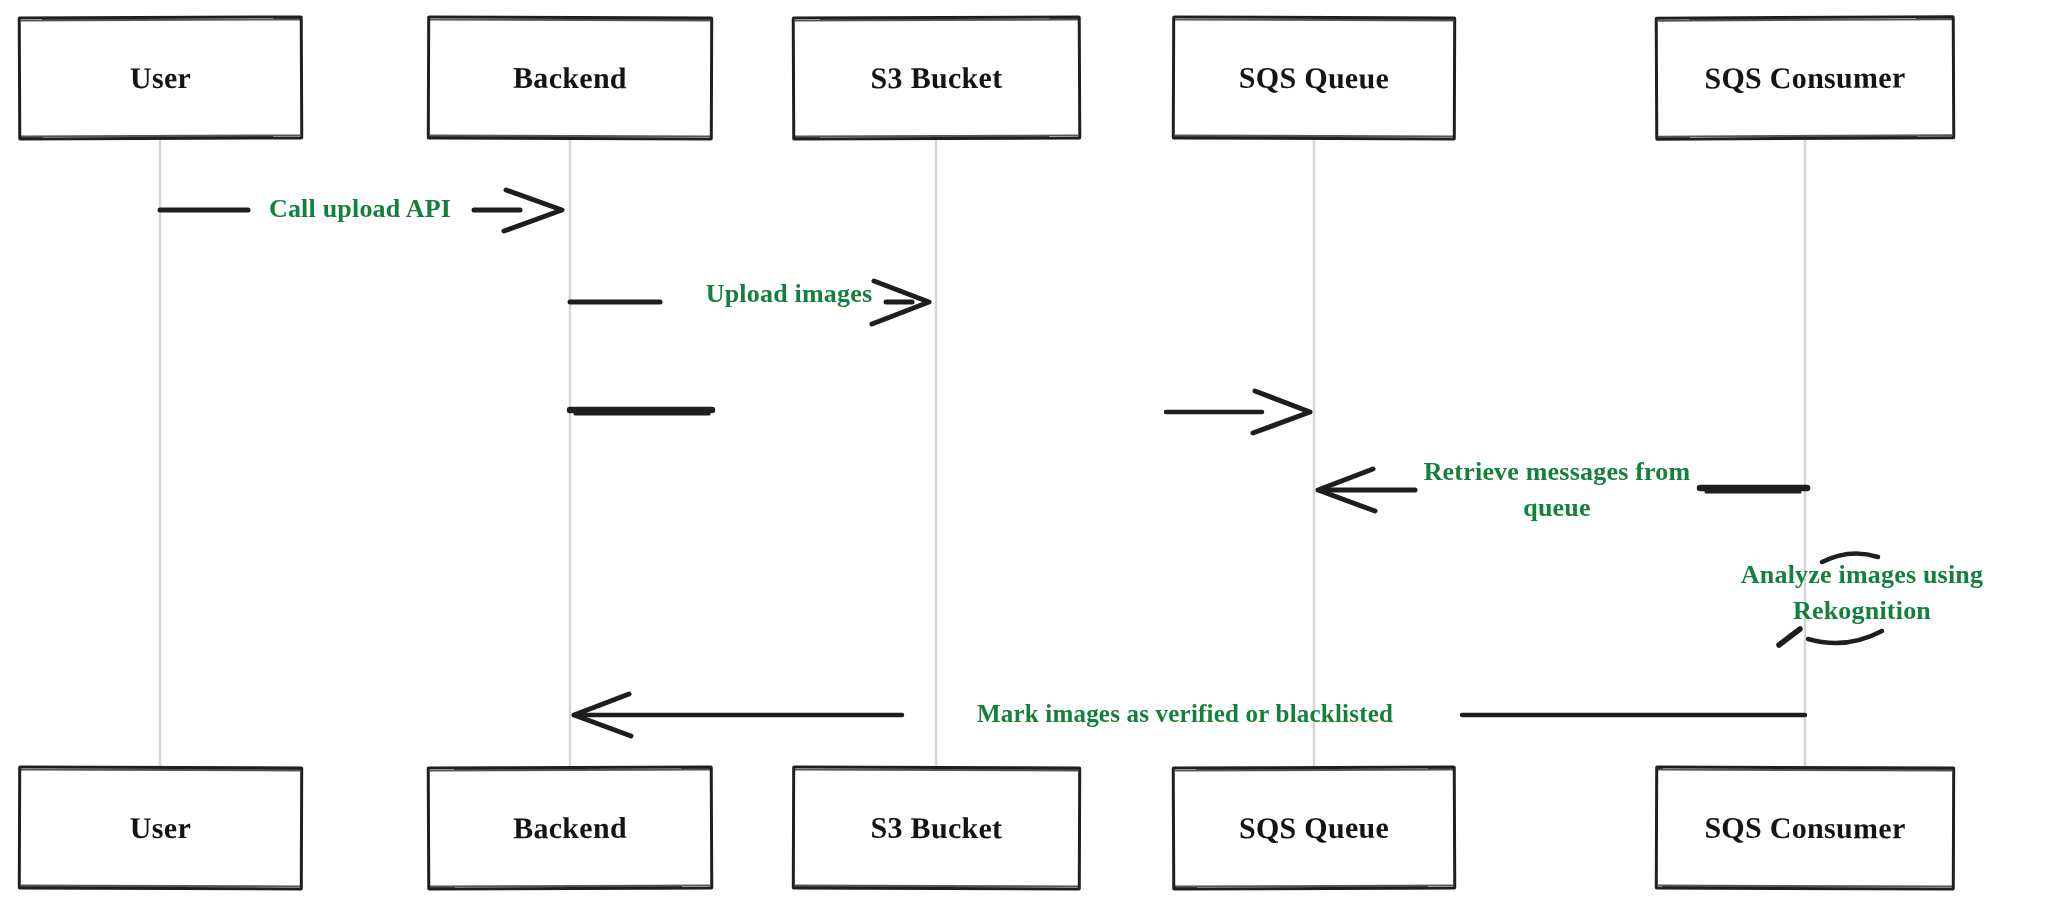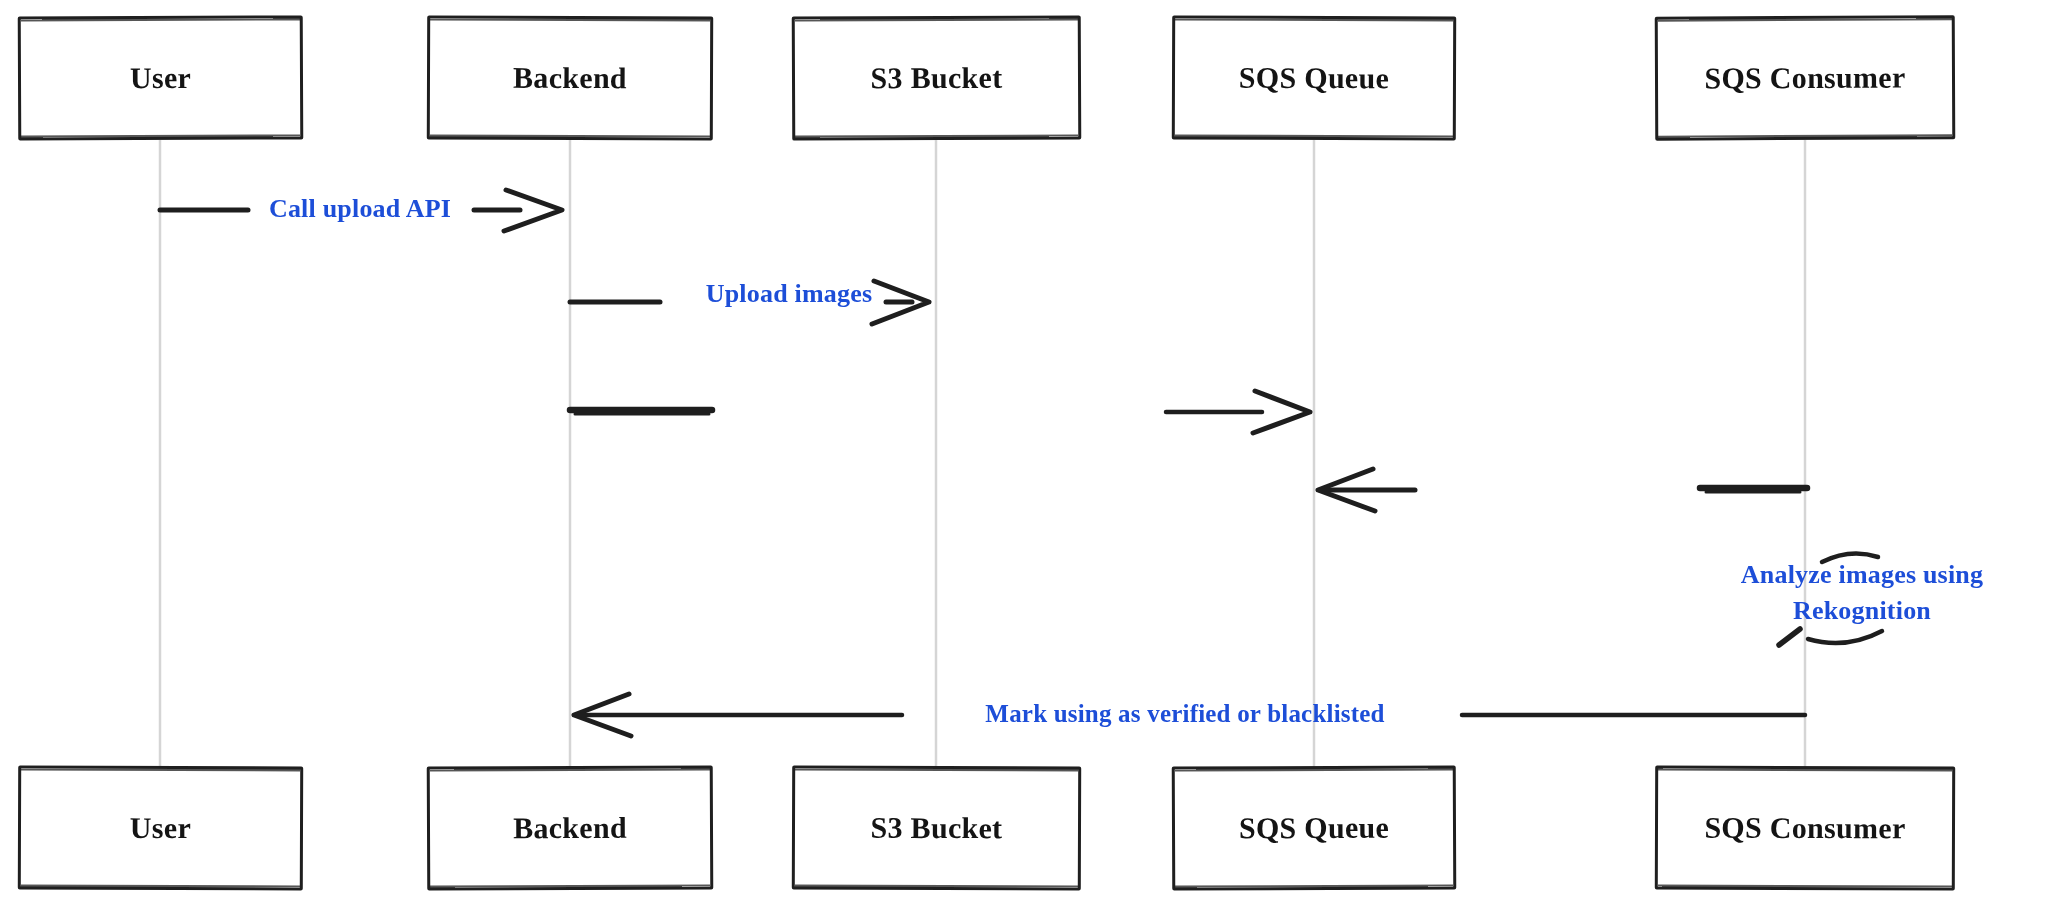--- a/index.html
+++ b/index.html
@@ -41,21 +41,21 @@
 
   
   .msg-label {
     position: absolute;
     transform: translateX(-50%);
     text-align: center;
     font-size: 26px;
     font-weight: 600;
     line-height: 36px;
     letter-spacing: .2px;
-    color: #1d4ed8;
+    color: #15803d;
   }
   .msg-label.single { white-space: nowrap; transform: translate(-50%, -50%); }
   .label-m1 { left: 360px;  top: 209px; }
   .label-m2 { left: 772px;  top: 294px; margin-left: 17px; }
   .label-m3 { left: 936px;  top: 374px; width: 500px; }
   .label-m4 { left: 1557px; top: 454px; width: 310px; }
   .label-m5 { left: 1862px; top: 557px; width: 360px; }
   .label-m6 { left: 1185px; top: 714px; font-size: 25px; }
 </style>
 </head>
@@ -142,16 +142,17 @@
   </div>
   <div class="actor-box row-bottom col-sqs-queue tilt-a">
     <span>SQS Queue</span>
   </div>
   <div class="actor-box row-bottom col-sqs-consumer tilt-b">
     <span>SQS Consumer</span>
   </div>
 
   <div class="msg-label single label-m1">Call upload API</div>
   <div class="msg-label single label-m2">Upload images</div>
+  <div class="msg-label label-m4">Retrieve messages from queue</div>
   <div class="msg-label label-m5">Analyze images using Rekognition</div>
-  <div class="msg-label single label-m6">Mark using as verified or blacklisted</div>
+  <div class="msg-label single label-m6">Mark images as verified or blacklisted</div>
 
 </div>
 
 </body></html>

